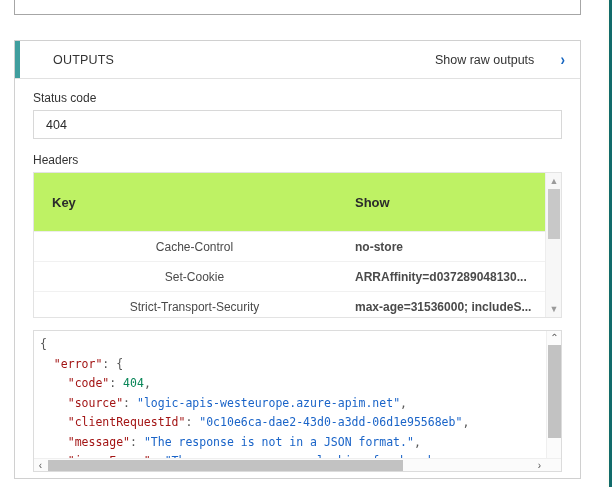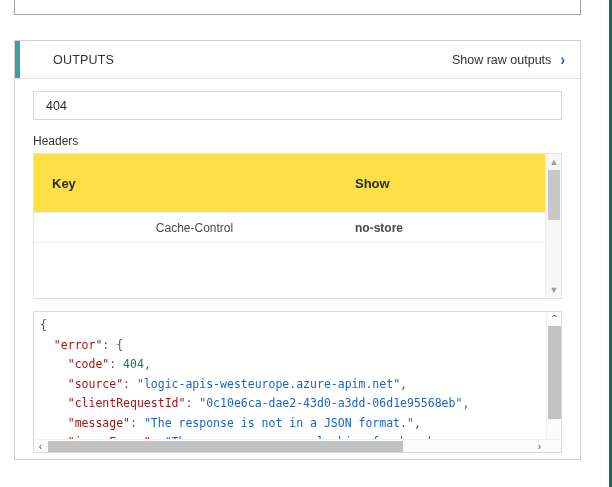--- a/index.html
+++ b/index.html
@@ -77,21 +77,21 @@
   }
   .card-title {
     font-size: 12.5px;
     color: #333333;
     letter-spacing: .2px;
     flex: 1;
   }
   .raw-link {
     display: flex;
     align-items: center;
-    gap: 9px;
+    gap: 26px;
     color: #333333;
     font-size: 12.5px;
     cursor: pointer;
   }
   .chev {
     color: #1565c0;
     font-size: 17px;
     font-weight: bold;
     line-height: 1;
     transform: scaleX(.8);
@@ -139,21 +139,21 @@
   }
   table.hdr th {
     text-align: left;
     font-size: 13px;
     font-weight: bold;
     color: #2b2b2b;
     padding: 0 0 0 18px;
     height: 58px;
     vertical-align: middle;
     border-bottom: 1px solid #ececec;
-    background: #fde047;
+    background: #bef264;
   }
   table.hdr td {
     font-size: 12px;
     color: #4a4a4a;
     padding: 0 0 0 18px;
     height: 29px;
     vertical-align: middle;
     border-bottom: 1px solid #f1f1f1;
     white-space: nowrap;
     overflow: hidden;
@@ -295,35 +295,44 @@
     <div class="accent-bar"></div>
     <div class="card-title">OUTPUTS</div>
     <div class="raw-link">
       <span>Show raw outputs</span>
       <span class="chev">›</span>
     </div>
   </div>
 
   <div class="card-body">
 
+    <div class="field-label">Status code</div>
     <div class="status-input">404</div>
 
     <div class="field-label">Headers</div>
     <div class="table-wrap">
       <table class="hdr">
         <thead>
           <tr>
             <th class="col-key">Key</th>
             <th class="col-val">Show</th>
           </tr>
         </thead>
         <tbody id="headers-body">
             <tr>
               <td class="col-key">Cache-Control</td>
               <td class="col-val">no-store</td>
+            </tr>
+            <tr>
+              <td class="col-key">Set-Cookie</td>
+              <td class="col-val">ARRAffinity=d037289048130...</td>
+            </tr>
+            <tr>
+              <td class="col-key">Strict-Transport-Security</td>
+              <td class="col-val">max-age=31536000; includeS...</td>
             </tr>
           </tbody>
       </table>
       <div class="vscroll">
         <div class="arr up">▲</div>
         <div class="thumb" style="top:16px;height:50px;"></div>
         <div class="arr down">▼</div>
       </div>
     </div>
 

